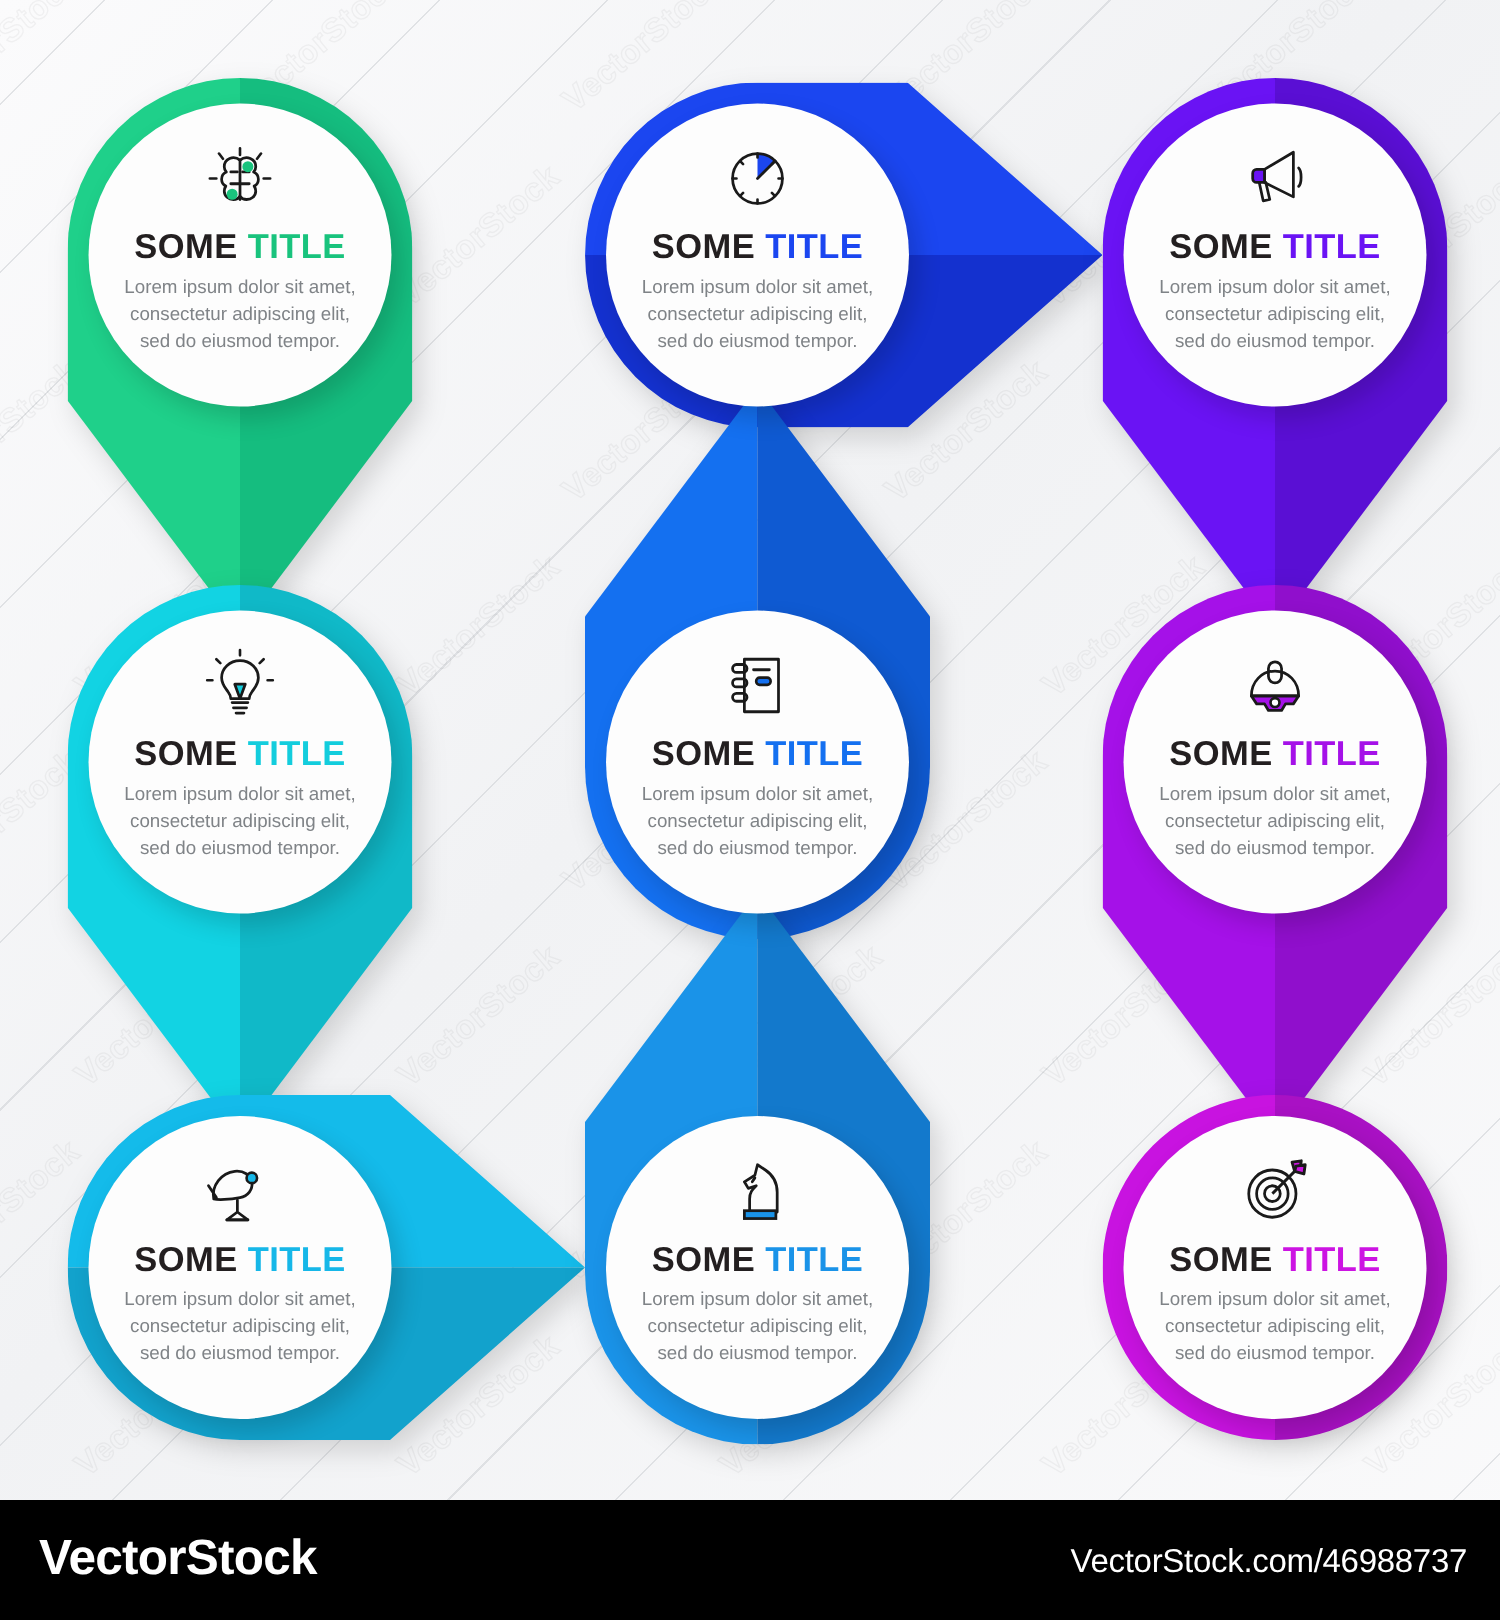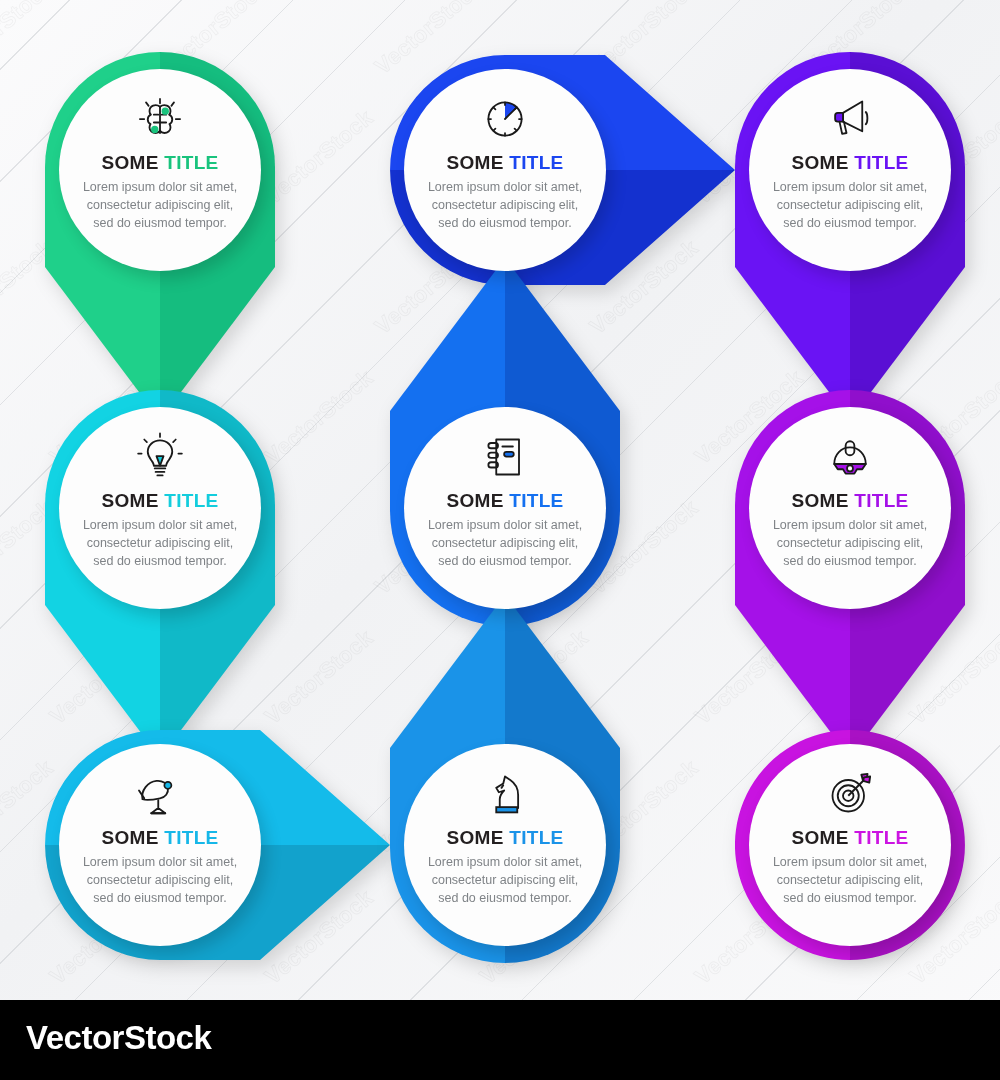--- a/index.html
+++ b/index.html
@@ -34,21 +34,21 @@
   .shape { position:absolute; left:0; top:0; }
   .bubble {
     position:absolute; border-radius:50%;
     background:#fdfdfd;
     box-shadow:6px 8px 16px rgba(0,0,0,0.16);
     display:flex; flex-direction:column; align-items:center;
     overflow:hidden;
   }
   .ico { width:56px; height:56px; display:block; }
   .ttl {
-    font-size:19px; font-weight:700; letter-spacing:0.3px;
+    font-size:23px; font-weight:700; letter-spacing:0.3px;
     white-space:nowrap; line-height:1;
   }
   .ttl .a { color:#231f20; }
   .body {
     font-size:12.5px; color:#7f8387; line-height:1.42;
     text-align:center; white-space:pre-line; font-weight:400;
   }
 
   
   #wmbar {
@@ -387,15 +387,16 @@
           <div class="ttl"><span class="a">SOME</span> <span style="color: rgb(204, 20, 226);">TITLE</span></div>
           <div class="body" style="margin-top: 7px;">Lorem ipsum dolor sit amet,
 consectetur adipiscing elit,
 sed do eiusmod tempor.</div>
         </div>
       </div>
     </div>
 
   <div id="wmbar">
     <div id="wmlogo">VectorStock</div>
+    <div id="wmurl">VectorStock.com/46988737</div>
   </div>
 
 </div>
 
 </body></html>

